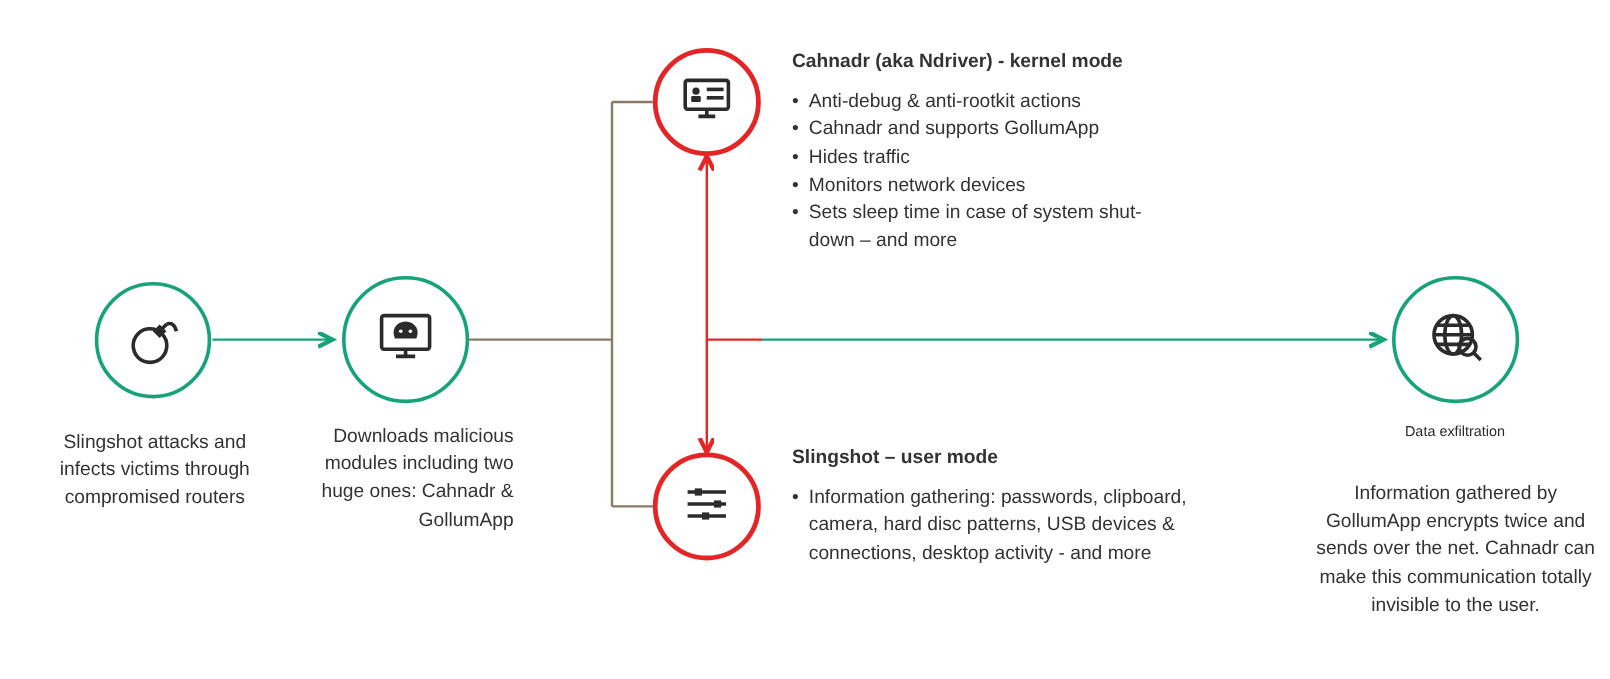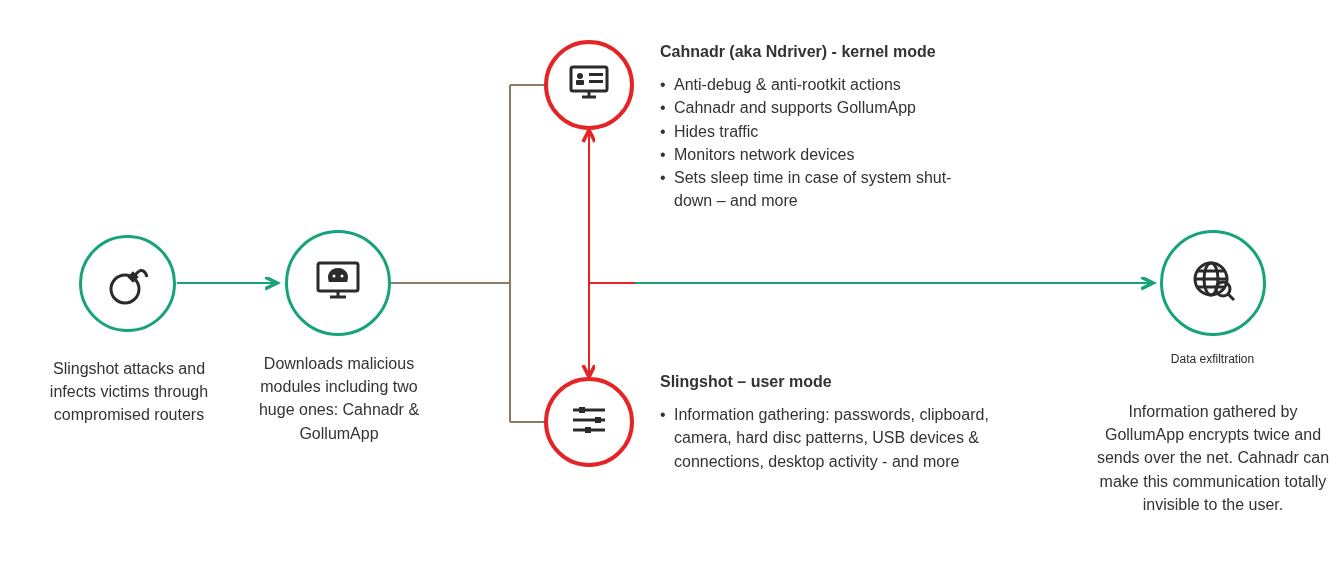--- a/index.html
+++ b/index.html
@@ -75,21 +75,21 @@
           <line x1="28" y1="38" x2="28" y2="44"></line>
         </g>
         <g fill="#2b2b2b">
           <path d="M28 15 q-6 0 -9 5 q-2 4 0 9 h18 q2 -5 0 -9 q-3 -5 -9 -5 z"></path>
           <circle cx="24" cy="23" r="1.5" fill="#fff"></circle>
           <circle cx="32" cy="23" r="1.5" fill="#fff"></circle>
         </g>
       </svg>
     </span>
   </div>
-  <div class="lbl" style="left:250px;top:352px;width:178px;">Downloads malicious modules including two huge ones: Cahnadr &amp; GollumApp</div>
+  <div class="lbl" style="left:250px;top:352px;width:178px;text-align:right;">Downloads malicious modules including two huge ones: Cahnadr &amp; GollumApp</div>
 
   <div class="node-circle red" style="left:544px;top:40px;width:90px;height:90px;">
     <span class="ico">
       <svg width="48" height="48" viewBox="0 0 48 48">
         <g fill="none" stroke="#2b2b2b" stroke-width="3">
           <rect x="6" y="8" width="36" height="24" rx="2"></rect>
           <line x1="17" y1="38" x2="31" y2="38"></line>
           <line x1="24" y1="32" x2="24" y2="38"></line>
         </g>
         <g fill="#2b2b2b">

